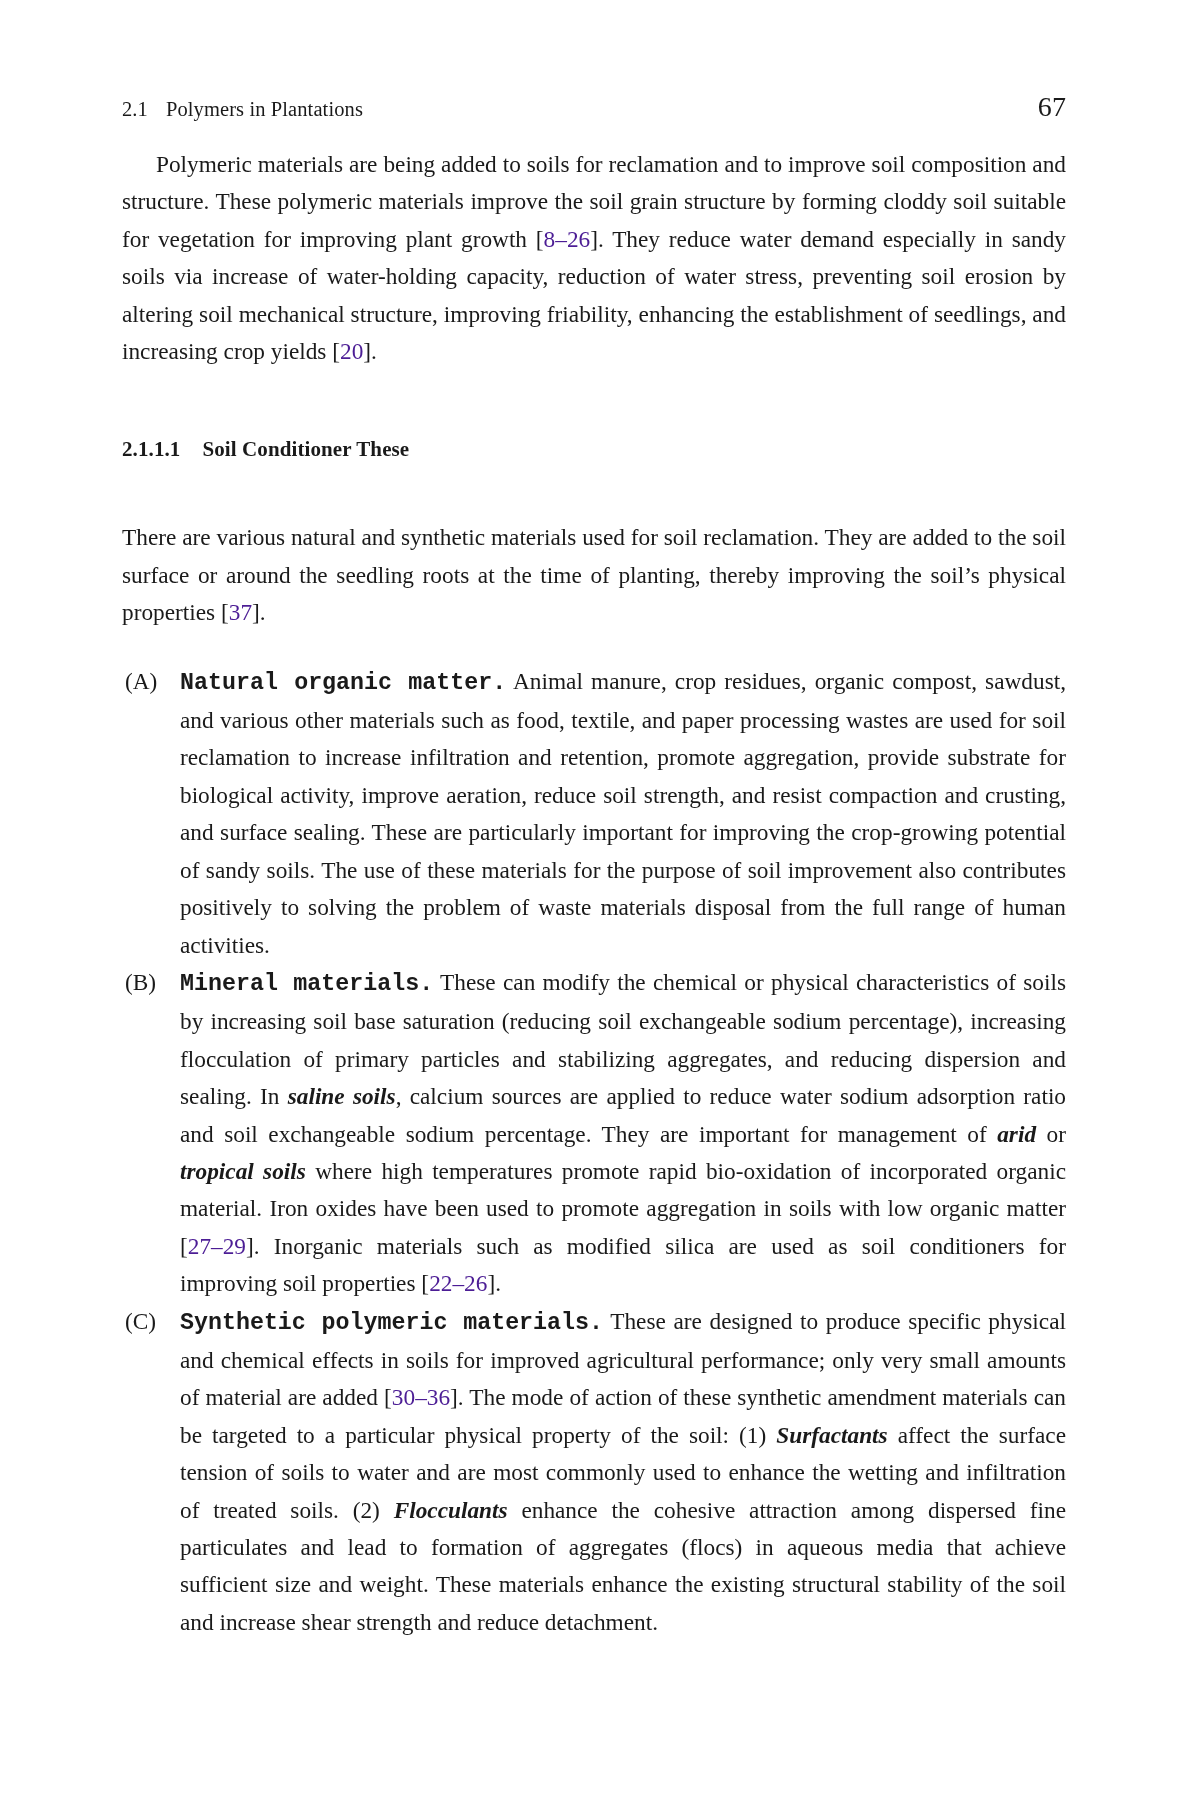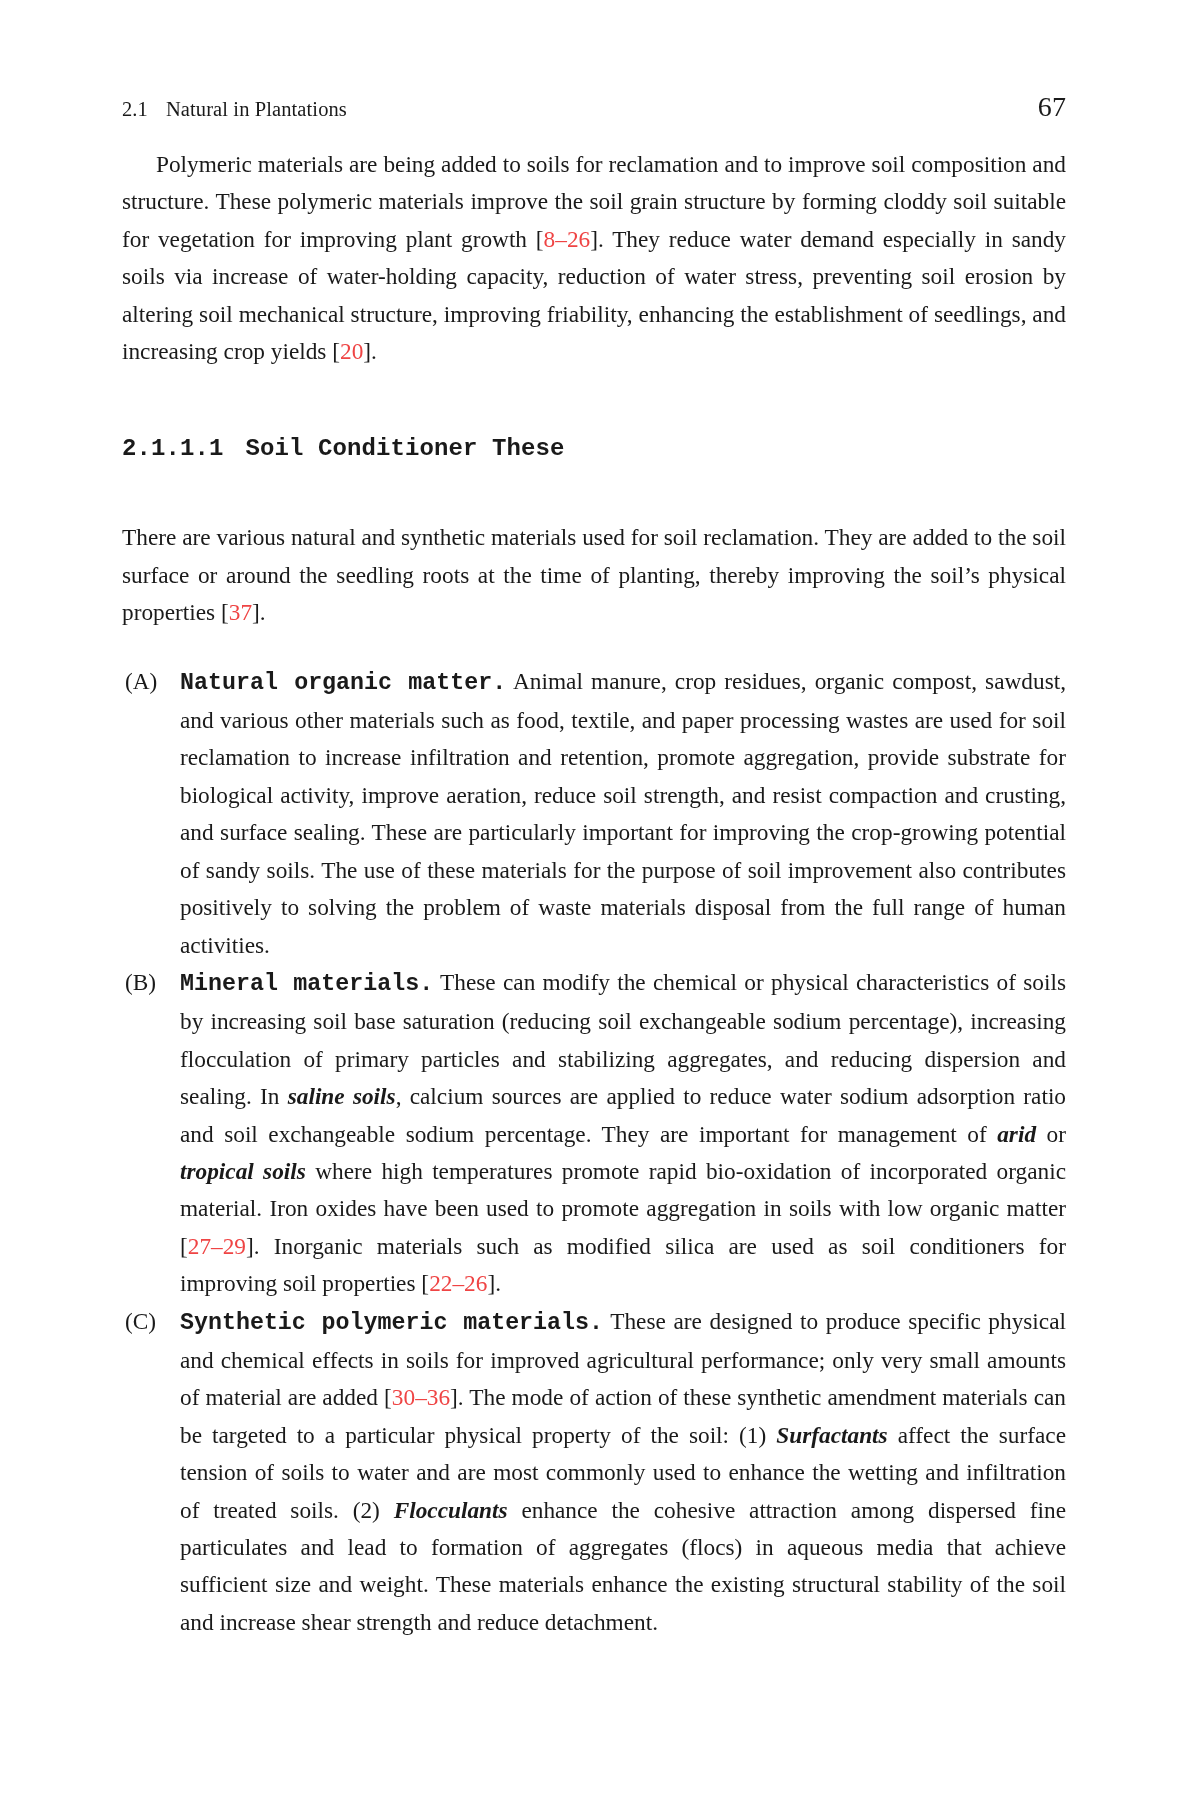--- a/index.html
+++ b/index.html
@@ -64,27 +64,26 @@
     -webkit-hyphens: manual;
   }
   p.para.indent {
     text-indent: 34px;
   }
   .spacer-h2 {
     height: 64px;
   }
   h3.subhead {
     margin: 0;
-    font-size: 24px;
+    font-size: 21px;
     line-height: 30px;
     font-weight: bold;
     letter-spacing: 0.1px;
     display: flex;
     align-items: baseline;
-    font-family: Liberation Mono, monospace;
   }
   h3.subhead .sh-num {
     margin-right: 22px;
   }
   .spacer-after-h2 {
     height: 55px;
   }
   .spacer-para {
     height: 31px;
   }
@@ -113,32 +112,32 @@
   }
   .lead {
     font-weight: bold;
     font-family: Liberation Mono, monospace;
   }
   .it {
     font-style: italic;
     font-weight: bold;
   }
   .cite {
-    color: #ef4444;
+    color: #4c1d95;
   }
 </style>
 </head>
 <body>
 
 <div class="page">
 
   <div class="running-head">
     <div class="rh-left">
       <span class="rh-num">2.1</span>
-      <span class="rh-title">Natural in Plantations</span>
+      <span class="rh-title">Polymers in Plantations</span>
     </div>
     <div class="rh-pageno">67</div>
   </div>
 
   <div class="body-col">
 
     <p class="para indent"><span>Polymeric materials are being added to soils for reclamation and to improve soil composition and structure. These polymeric materials improve the soil grain struc­ture by forming cloddy soil suitable for vegetation for improving plant growth [</span><span class="cite">8–26</span><span>]. They reduce water demand especially in sandy soils via increase of water-holding capacity, reduction of water stress, preventing soil erosion by altering soil mechani­cal structure, improving friability, enhancing the establishment of seedlings, and increasing crop yields [</span><span class="cite">20</span><span>].</span></p>
 
     <div class="spacer-h2"></div>
 

